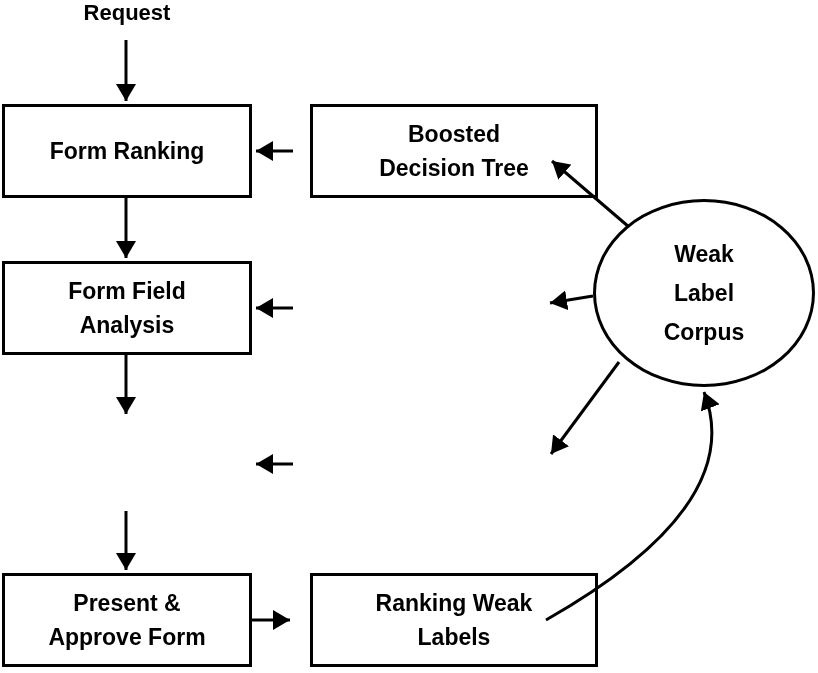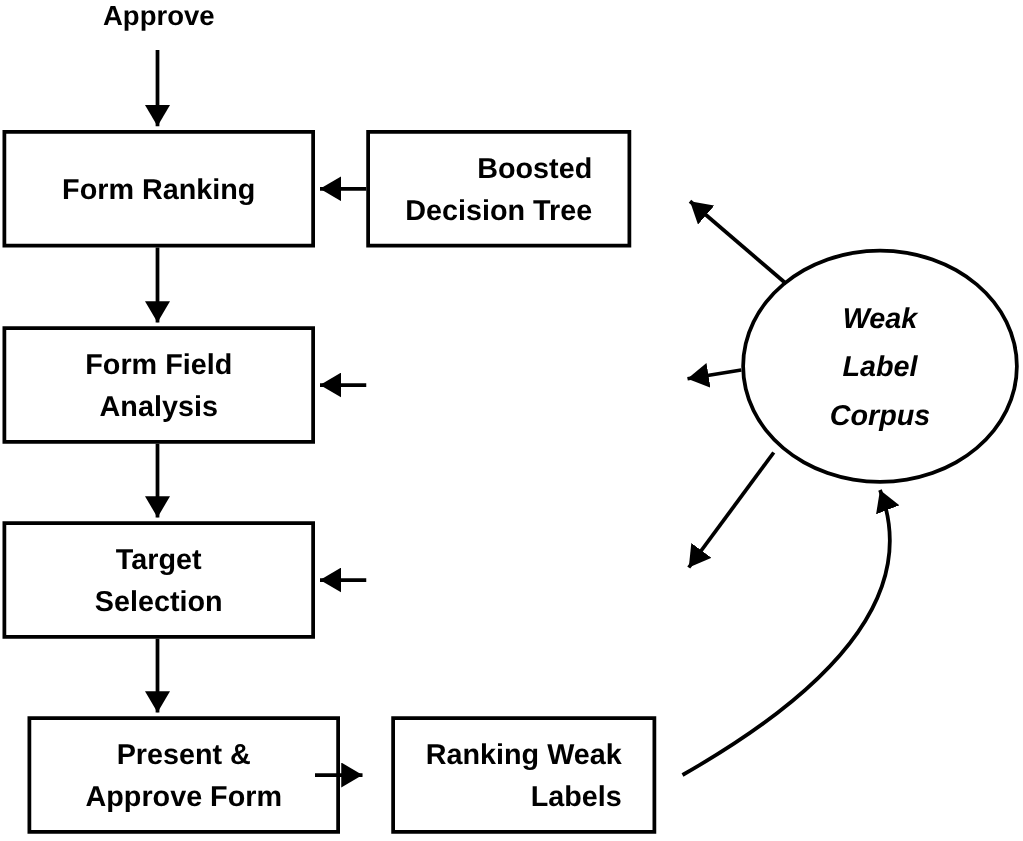--- a/index.html
+++ b/index.html
@@ -21,31 +21,30 @@
     align-items: center;
     justify-content: center;
     text-align: center;
     font-weight: bold;
     font-size: 23px;
     line-height: 34px;
     white-space: pre-line;
     z-index: 1;
   }
   .col-left  { left: 2px;   width: 250px; height: 94px; }
-  .col-mid   { left: 293px; width: 212px; height: 94px; text-align: right; }
+  .col-mid   { left: 310px; width: 288px; height: 94px; }
   .row-1 { top: 104px; }
   .row-2 { top: 261px; }
   .row-3 { top: 417px; }
-  .row-4 { top: 573px; margin-left: 20px; }
+  .row-4 { top: 573px; }
   #corpus {
     left: 593px; top: 199px;
     width: 222px; height: 188px;
     border-radius: 50%;
     line-height: 39px;
-    font-style: italic;
   }
   #start-label {
     position: absolute;
     left: 47px; top: 0px; width: 160px;
     text-align: center;
     font-weight: bold;
     font-size: 22px;
     line-height: 26px;
     z-index: 1;
   }
@@ -59,29 +58,27 @@
     fill: none;
     stroke: #000000;
     stroke-width: 3;
   }
 </style>
 </head>
 <body>
 
 <div id="stage">
 
-  <div id="start-label">Approve</div>
+  <div id="start-label">Request</div>
 
   <div class="node col-left rescol row-1" id="n-form-ranking">Form Ranking</div>
 
   <div class="node col-left row-2" id="n-form-field-analysis">Form Field
 Analysis</div>
 
-  <div class="node col-left row-3" id="n-target-selection">Target
-Selection</div>
 
   <div class="node col-left row-4" id="n-present-approve-form">Present &amp;
 Approve Form</div>
 
   <div class="node col-mid row-1" id="n-boosted-decision-tree">Boosted
 Decision Tree</div>
 
 
 
   <div class="node col-mid row-4" id="n-extract-weak-labels">Ranking Weak

